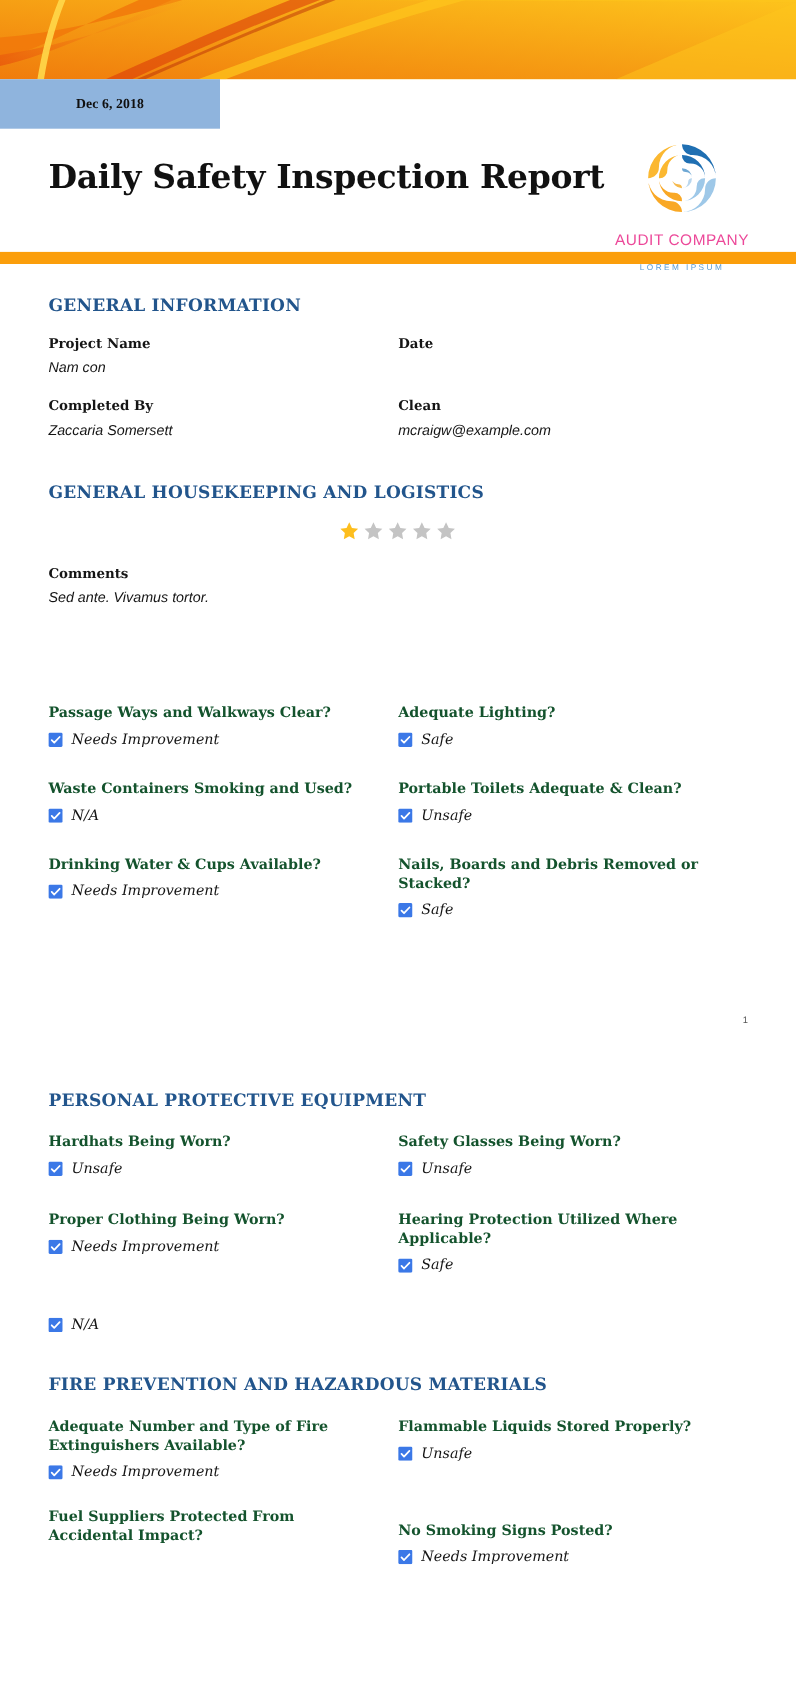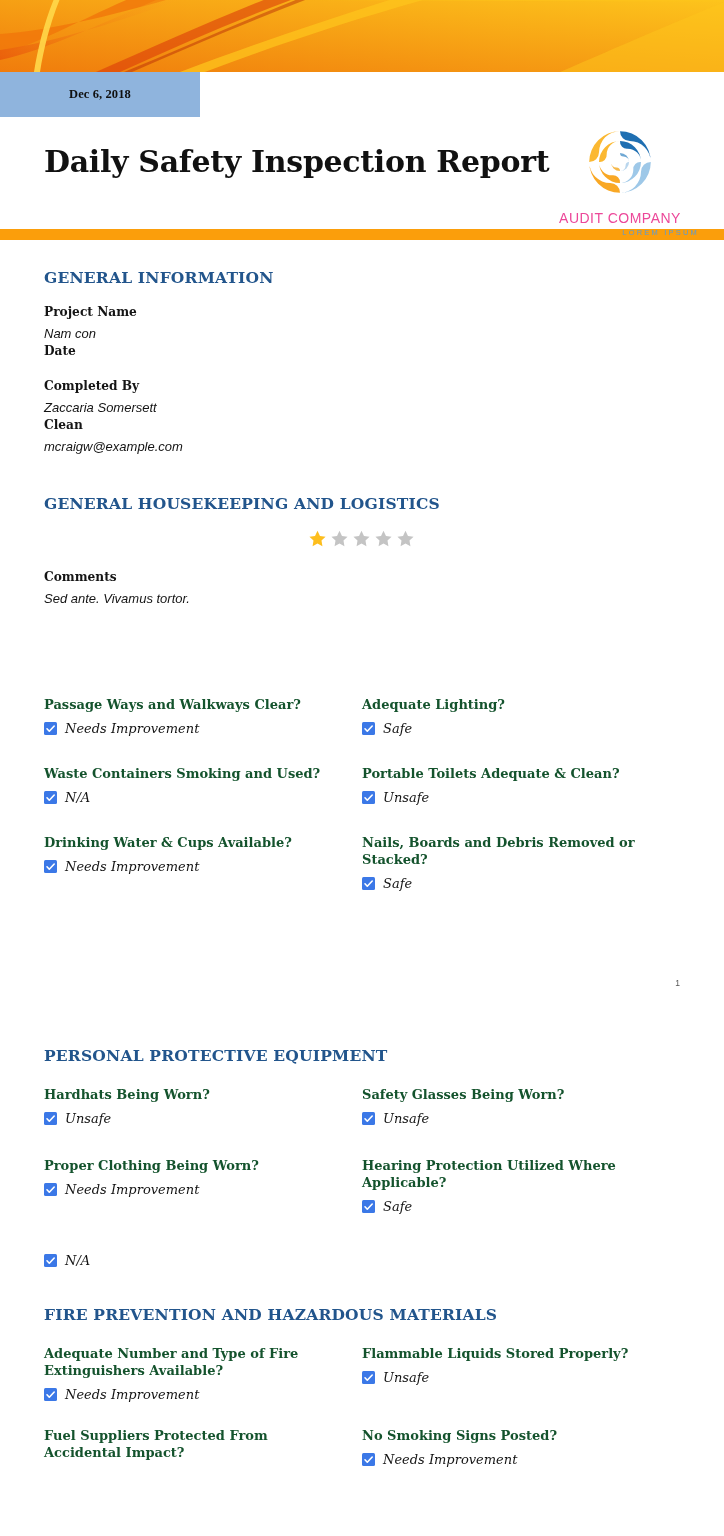--- a/index.html
+++ b/index.html
@@ -28,37 +28,37 @@
   .doc-title {
     position:absolute; left:44px; top:26px;
     font-family:"DejaVu Serif", serif; font-weight:bold;
     font-size:30px; line-height:38px; color:#111111; letter-spacing:-.3px;
   }
   .logo-block { position:absolute; right:25px; top:10px; width:158px; text-align:center; }
   .logo-mark { width:70px; height:70px; margin:0 auto; display:block; }
   .logo-name { font-family:"Liberation Sans", sans-serif; font-size:14px;
                letter-spacing:.5px; color:#ec4899; margin-top:13px; }
   .logo-sub  { font-family:"Liberation Sans", sans-serif; font-size:7.5px;
-               letter-spacing:2.2px; color:#5A9BD5; margin-top:2px;text-align:right; }
+               letter-spacing:2.2px; color:#5A9BD5; margin-top:12px; }
 
   
   .rule { width:724px; height:11px; background:#FB9E0B; }
 
   
   .page { padding:0 44px; }
   .sec-head {
     font-family:"DejaVu Serif", serif; font-weight:bold; font-size:15.5px;
     color:#22558C; letter-spacing:.2px;
   }
   .fld-label { font-family:"DejaVu Serif", serif; font-weight:bold;
                font-size:12.2px; color:#151515; line-height:17px; }
   .fld-value { font-family:Liberation Sans, sans-serif; font-style:italic;
                font-size:13px; color:#141414; line-height:18px; }
 
-  .two-col { display:flex;flex-direction:column; }
+  .two-col { display:flex; }
   .two-col > div { width:50%; }
   .col-l { padding-right:14px; }
 
   
   .stars { display:flex; gap:3px; }
   .stars svg { width:19px; height:19px; display:block; }
 
   
   .q-grid { display:flex; flex-wrap:wrap; }
   .q-cell { width:50%; padding-right:16px; }
@@ -321,21 +321,21 @@
           <svg class="cb" viewBox="0 0 13 13">
             <rect x="0" y="0" width="13" height="13" rx="1.5" fill="#3B78E7"></rect>
             <path d="M3 6.8l2.3 2.4L10.2 4" stroke="#ffffff" stroke-width="1.6" fill="none" stroke-linecap="round" stroke-linejoin="round"></path>
           </svg>
           <span class="q-ans-label">Unsafe</span>
         </div>
       </div>
       <div class="q-cell" style="margin-top:24px">
         <div class="q-text">Fuel Suppliers Protected From Accidental Impact?</div>
       </div>
-      <div class="q-cell" style="margin-top:24px">
+      <div class="q-cell" style="margin-top:36px">
         <div class="q-text">No Smoking Signs Posted?</div>
         <div class="q-ans">
           <svg class="cb" viewBox="0 0 13 13">
             <rect x="0" y="0" width="13" height="13" rx="1.5" fill="#3B78E7"></rect>
             <path d="M3 6.8l2.3 2.4L10.2 4" stroke="#ffffff" stroke-width="1.6" fill="none" stroke-linecap="round" stroke-linejoin="round"></path>
           </svg>
           <span class="q-ans-label">Needs Improvement</span>
         </div>
       </div>
     </div>

